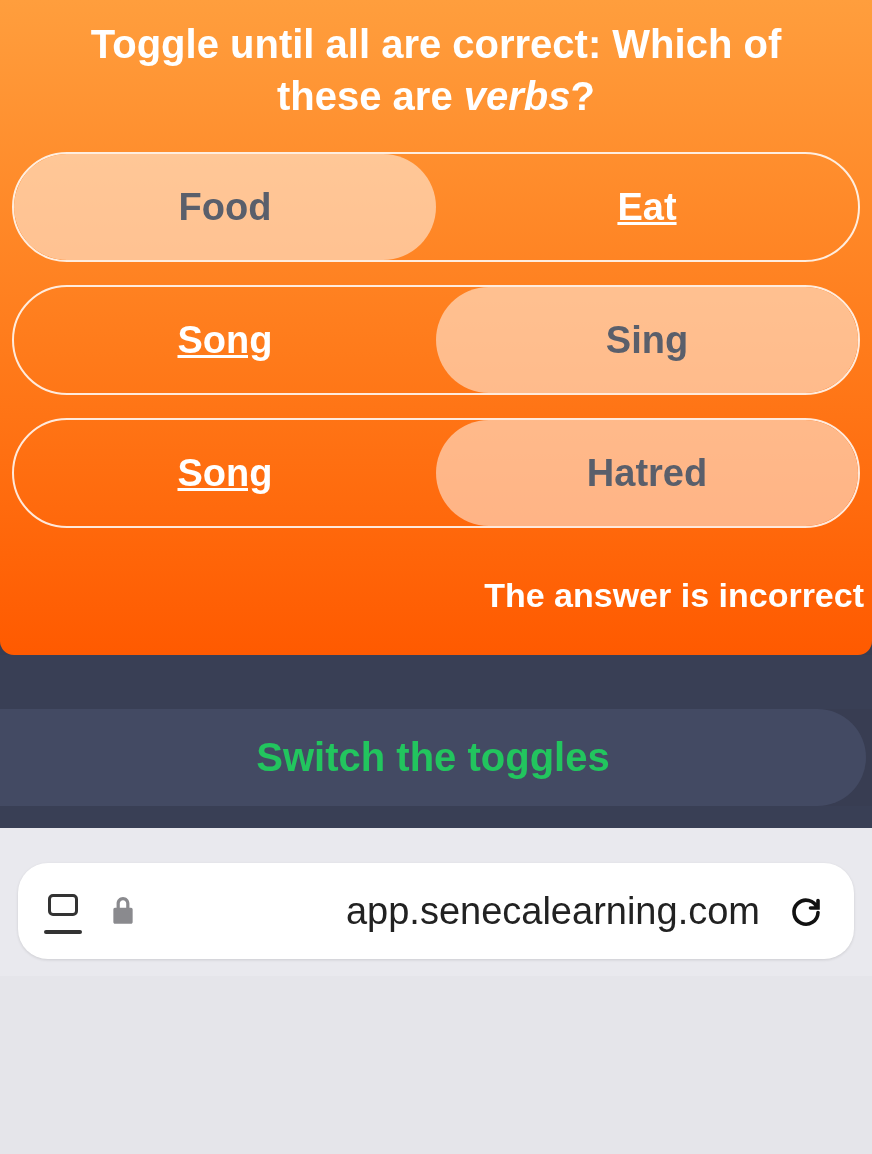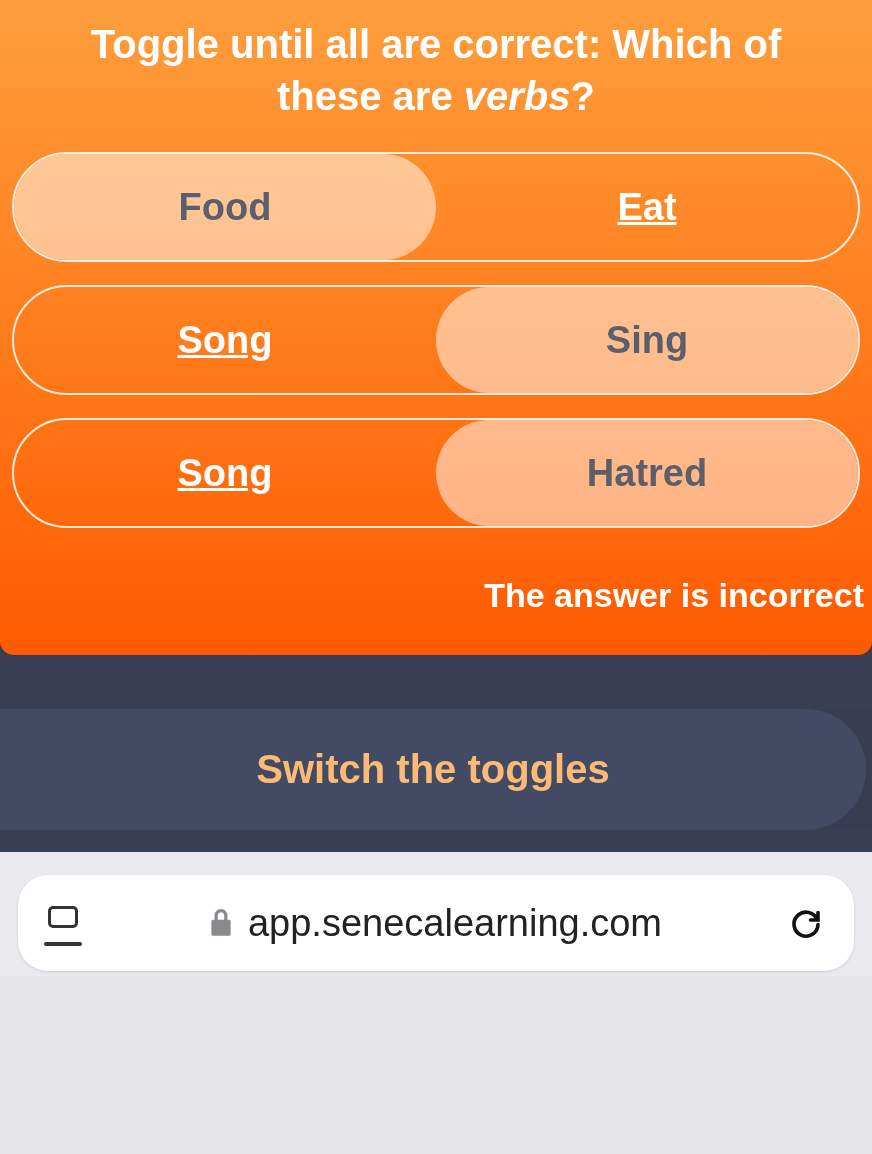--- a/index.html
+++ b/index.html
@@ -68,25 +68,25 @@
     color: #ffffff;
     margin-top: 48px;
   }
   .dark-area {
     flex: 0 0 auto;
     background: #393f55;
     height: 54px;
   }
   .switch-bar {
     background: #434a63;
-    color: #fdba74;
+    color: #22c55e;
     font-size: 40px;
     font-weight: 700;
     text-align: center;
-    padding: 38px 0;
+    padding: 26px 0;
     border-radius: 0 80px 80px 0;
     margin-right: 6px;
   }
   .dark-area2 { background: #393f55; height: 22px; }
   .browser-chrome {
     flex: 1;
     background: #e9e9ee;
     display: flex;
     flex-direction: column;
     justify-content: center;
@@ -102,21 +102,21 @@
     gap: 28px;
     box-shadow: 0 1px 3px rgba(0,0,0,0.12);
   }
   .url-text {
     flex: 1;
     text-align: center;
     font-size: 38px;
     color: #222;
     display: flex;
     align-items: center;
-    justify-content: center;
+    justify-content: space-between;
     gap: 14px;
   }
   .icon { display: inline-flex; }
   .tabs-btn { width:34px; height:34px; position:relative;}
   .tabs-btn .sq1{ position:absolute; top:0; left:0; width:30px; height:22px; border:3px solid #333; border-radius:5px; background:#fff;}
   .tabs-btn .bar{ position:absolute; bottom:-6px; left:-4px; width:38px; height:4px; background:#333; border-radius:2px;}
 </style>
 </head>
 <body>
 

